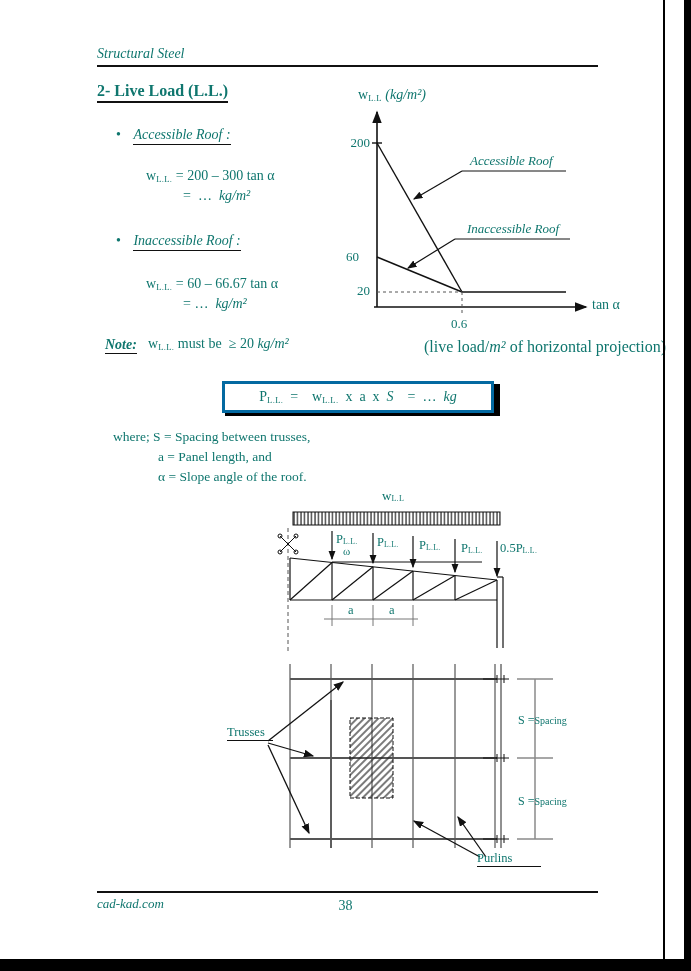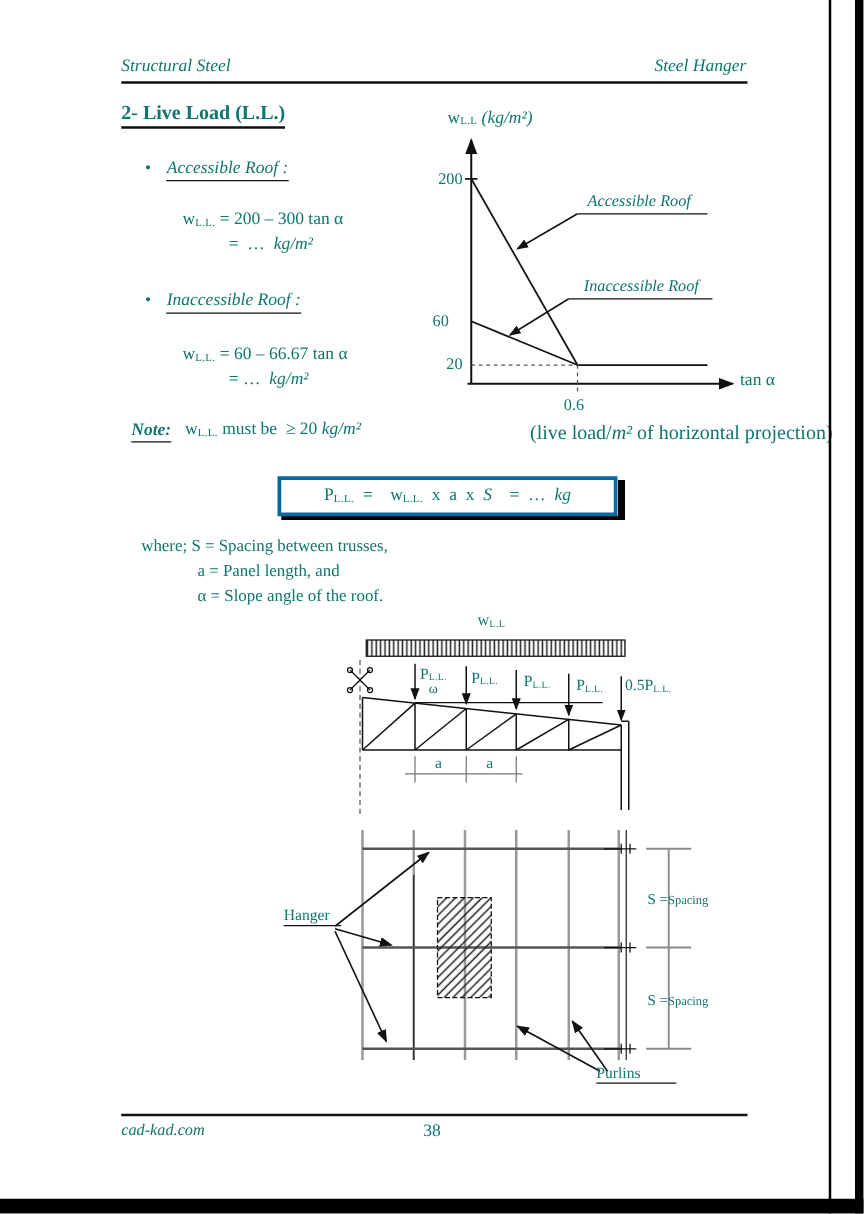--- a/index.html
+++ b/index.html
@@ -17,21 +17,20 @@
         display:flex;align-items:center;justify-content:center;}
   .small{font-size:16px;}
   .tick{font-size:13px;}
 </style>
 </head>
 <body>
 
 <div class="page">
 
   <div class="abs it" style="left:97px;top:46px;font-size:14px;">Structural Steel</div>
-  <div class="abs it" style="left:400px;top:46px;width:197px;text-align:right;font-size:14px;">Steel Hanger</div>
   <div class="abs" style="left:97px;top:65px;width:501px;border-top:2px solid #111;"></div>
 
   <div class="abs bd" style="left:97px;top:82px;font-size:16px;border-bottom:2px solid #111;padding-bottom:1px;">2- Live Load (L.L.)</div>
 
   <div class="abs rt" style="left:116px;top:127px;">
     <span>•</span>
     <span class="it ul" style="margin-left:9px;">Accessible Roof :</span>
   </div>
   <div class="abs rt pre" style="left:146px;top:168px;">w<sub>L.L.</sub> = 200 – 300 tan α</div>
   <div class="abs rt pre" style="left:183px;top:188px;">=  …  <i>kg/m²</i></div>
@@ -208,21 +207,21 @@
       <g stroke="#111" stroke-width="1.3">
         <line x1="68" y1="86" x2="143" y2="27" marker-end="url(#ah3)"></line>
         <line x1="68" y1="88" x2="113" y2="101" marker-end="url(#ah3)"></line>
         <line x1="68" y1="90" x2="109" y2="178" marker-end="url(#ah3)"></line>
       </g>
       <g stroke="#111" stroke-width="1.3">
         <line x1="280" y1="202" x2="214" y2="166" marker-end="url(#ah3)"></line>
         <line x1="286" y1="202" x2="258" y2="162" marker-end="url(#ah3)"></line>
       </g>
     </svg>
-    <div class="abs" style="left:27px;top:70px;width:46px;border-bottom:1.5px solid #111;font-size:12.5px;">Hanger</div>
+    <div class="abs" style="left:27px;top:70px;width:46px;border-bottom:1.5px solid #111;font-size:12.5px;">Trusses</div>
     <div class="abs" style="left:318px;top:55px;">
       <span style="font-size:12px;">S =</span><span style="font-size:10px;">Spacing</span>
     </div>
     <div class="abs" style="left:318px;top:136px;">
       <span style="font-size:12px;">S =</span><span style="font-size:10px;">Spacing</span>
     </div>
     <div class="abs" style="left:277px;top:196px;width:64px;border-bottom:1.5px solid #111;font-size:12.5px;">Purlins</div>
   </div>
 
   <div class="abs" style="left:97px;top:891px;width:501px;border-top:2px solid #111;"></div>

